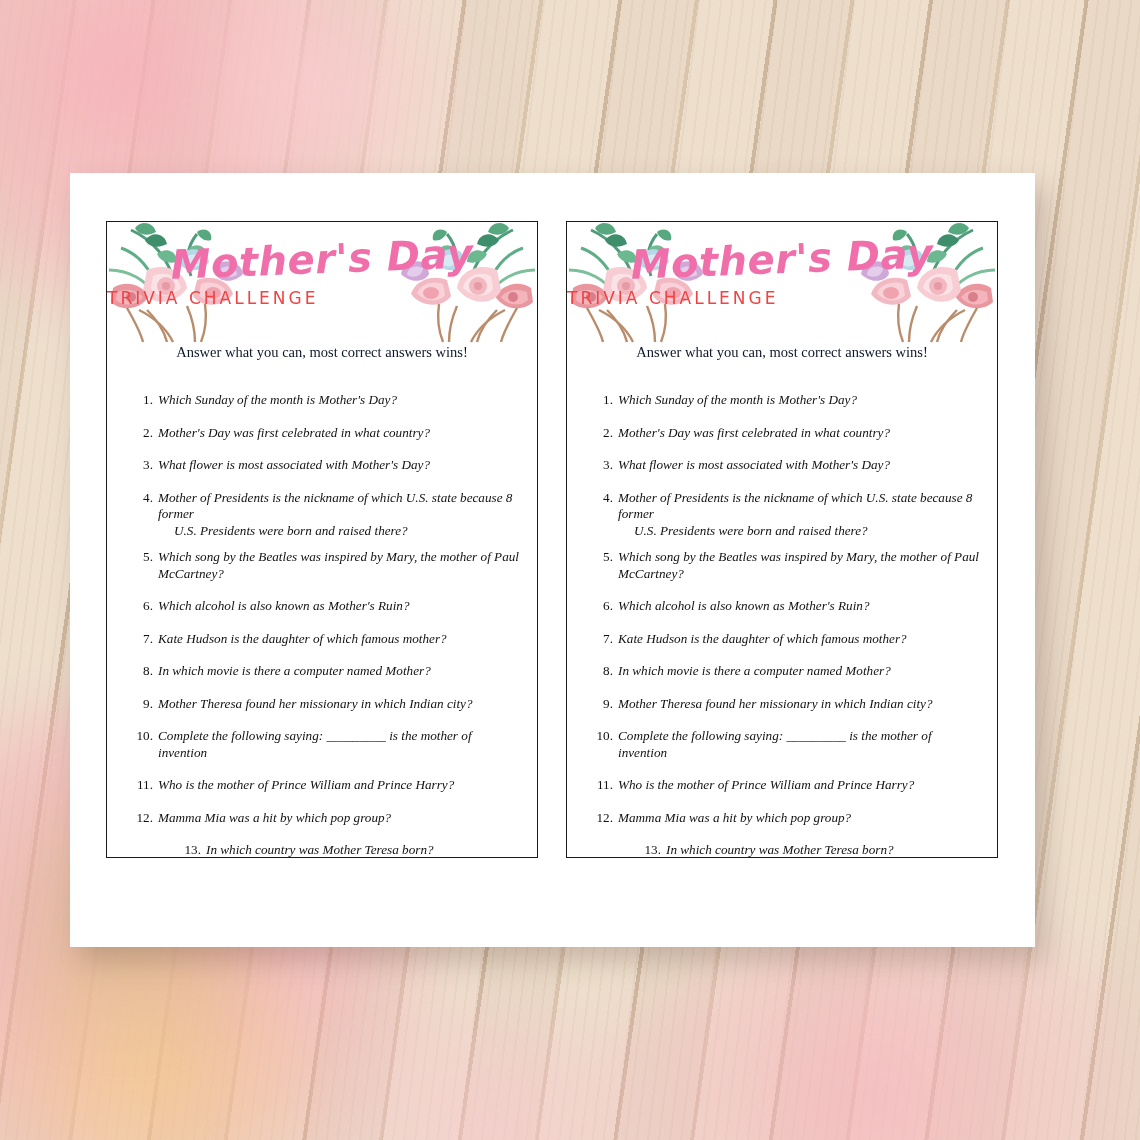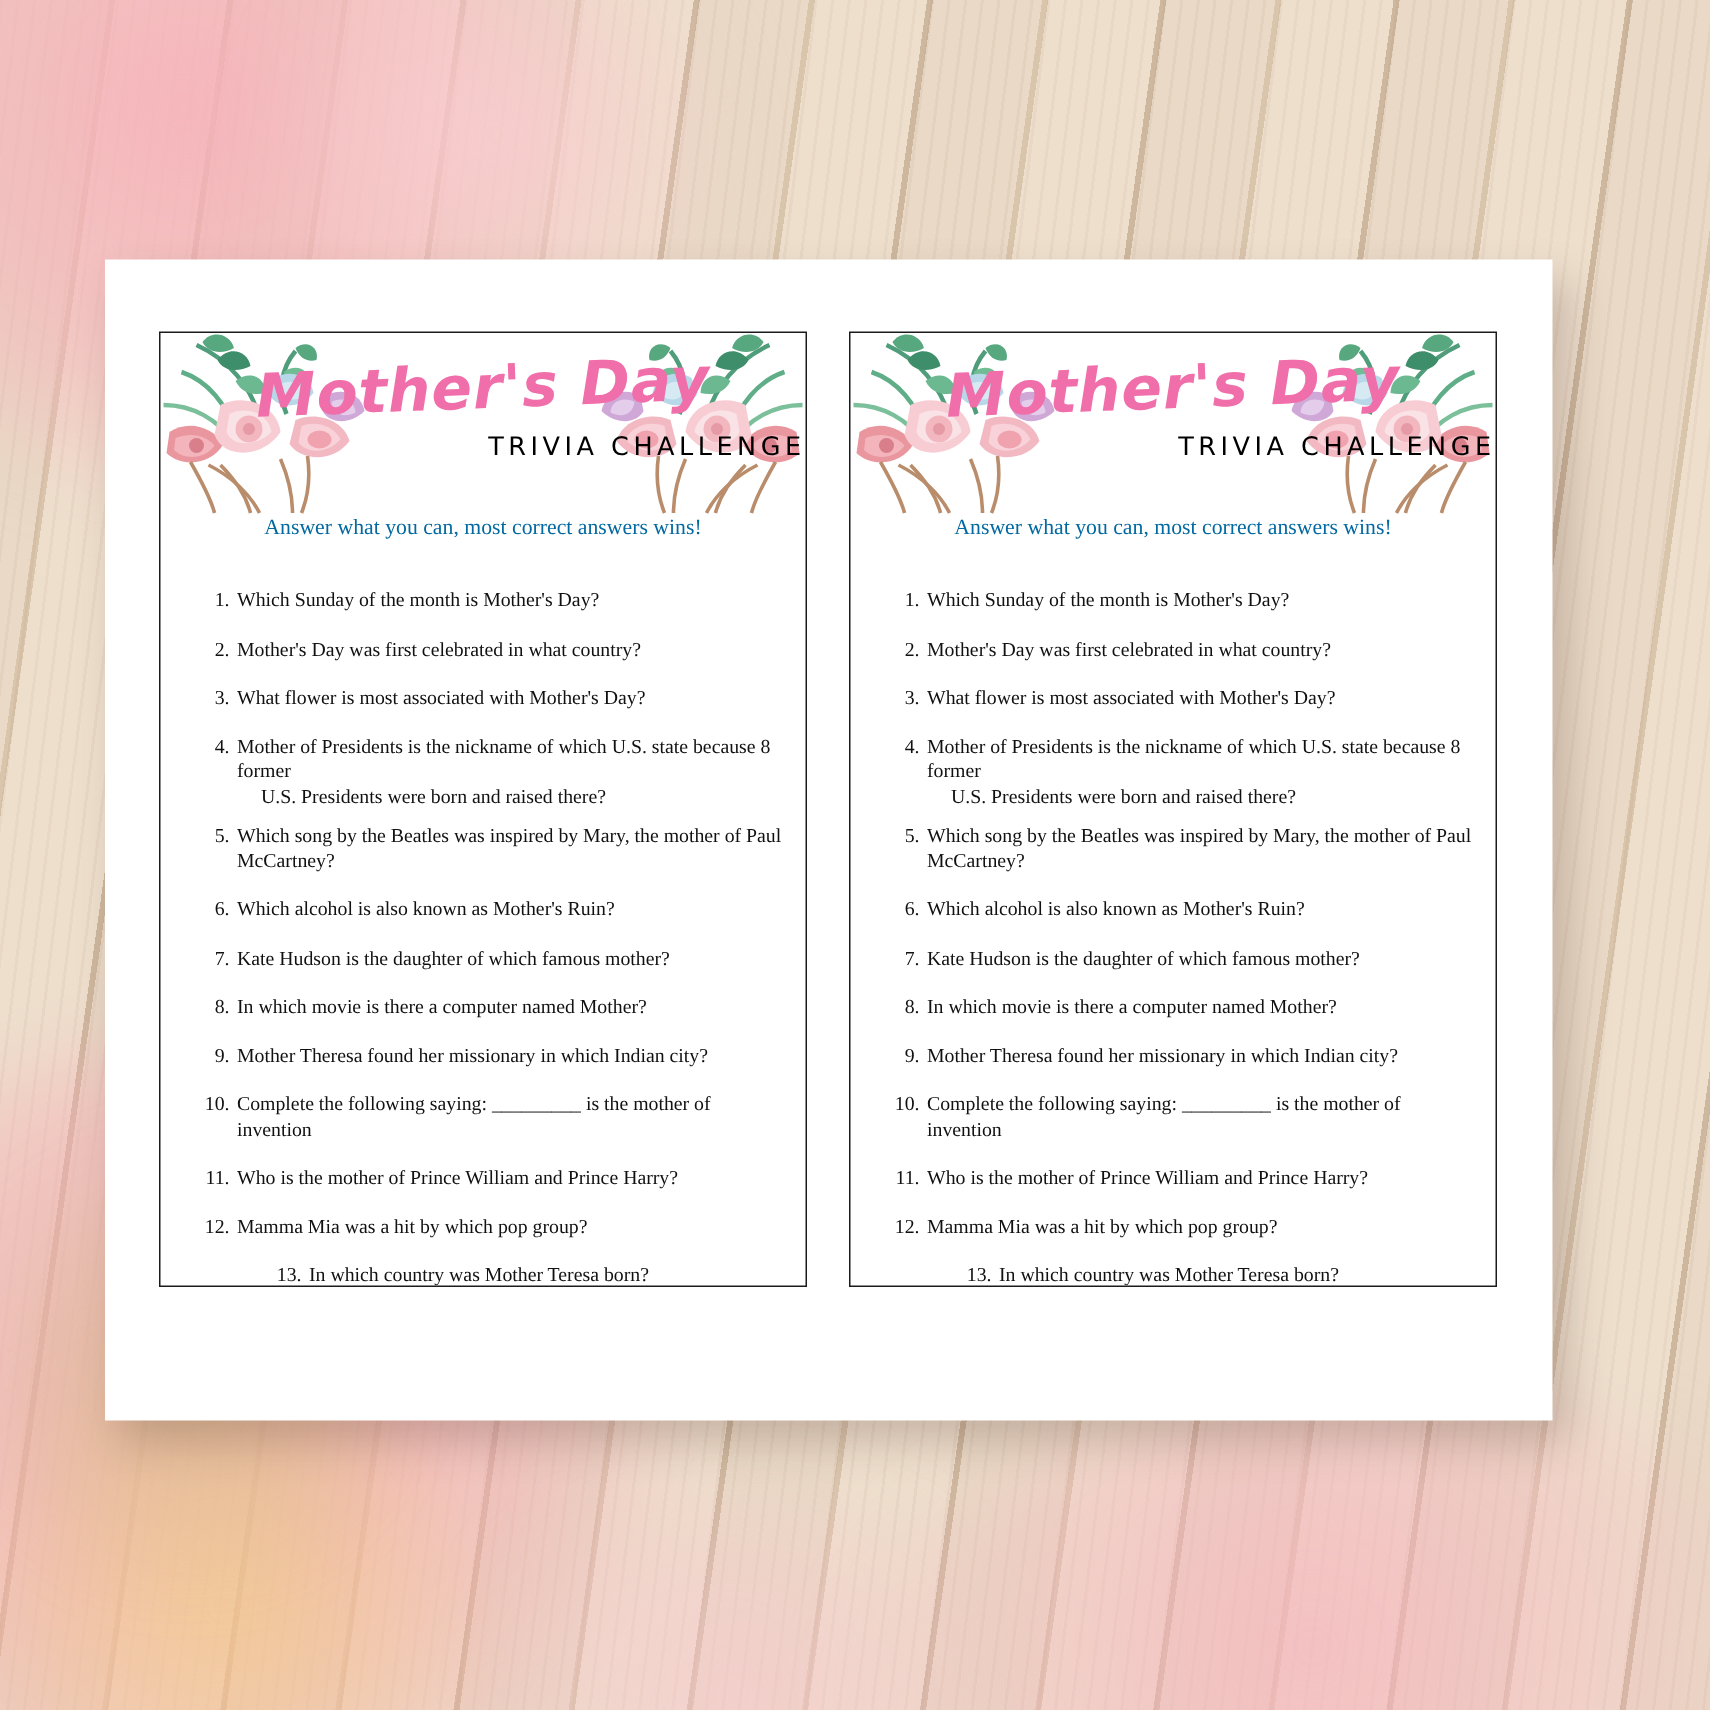--- a/index.html
+++ b/index.html
@@ -129,36 +129,36 @@
     letter-spacing: 0.5px;
     color: #f06ea9;
     z-index: 3;
     transform: rotate(-2.2deg);
   }
   .subtitle {
     position: absolute;
     top: 66px;
     left: 0;
     width: 100%;
-    text-align: right;
+    text-align: left;
     font-family: "DejaVu Sans", sans-serif;
     font-size: 17px;
     letter-spacing: 3px;
-    color: #000000;
+    color: #ef4444;
     z-index: 3;
   }
   .tagline {
     position: absolute;
     top: 122px;
     left: 0;
     width: 100%;
     text-align: center;
     font-family: "Liberation Serif", serif;
     font-size: 14.5px;
-    color: #0369a1;
+    color: #0f172a;
     z-index: 4;
   }
 
   
   .questions {
     position: absolute;
     top: 170px;
     left: 26px;
     right: 16px;
   }
@@ -169,21 +169,21 @@
     line-height: 1.25;
     color: #111;
     margin-bottom: 16px;
   }
   .q .num {
     min-width: 20px;
     text-align: right;
     padding-right: 5px;
     font-size: 13.2px;
   }
-  .q .txt { flex: 1; }
+  .q .txt { flex: 1; font-style: italic; }
   .q .sub { display: block; padding-left: 16px; }
   .q.tight { margin-bottom: 10px; }
   .q.tight2 { margin-bottom: 15px; margin-left: 48px; }
 </style>
 </head>
 <body>
 
 <div id="scene">
   <div id="wood"></div>
   <div id="woodgrain"></div>

